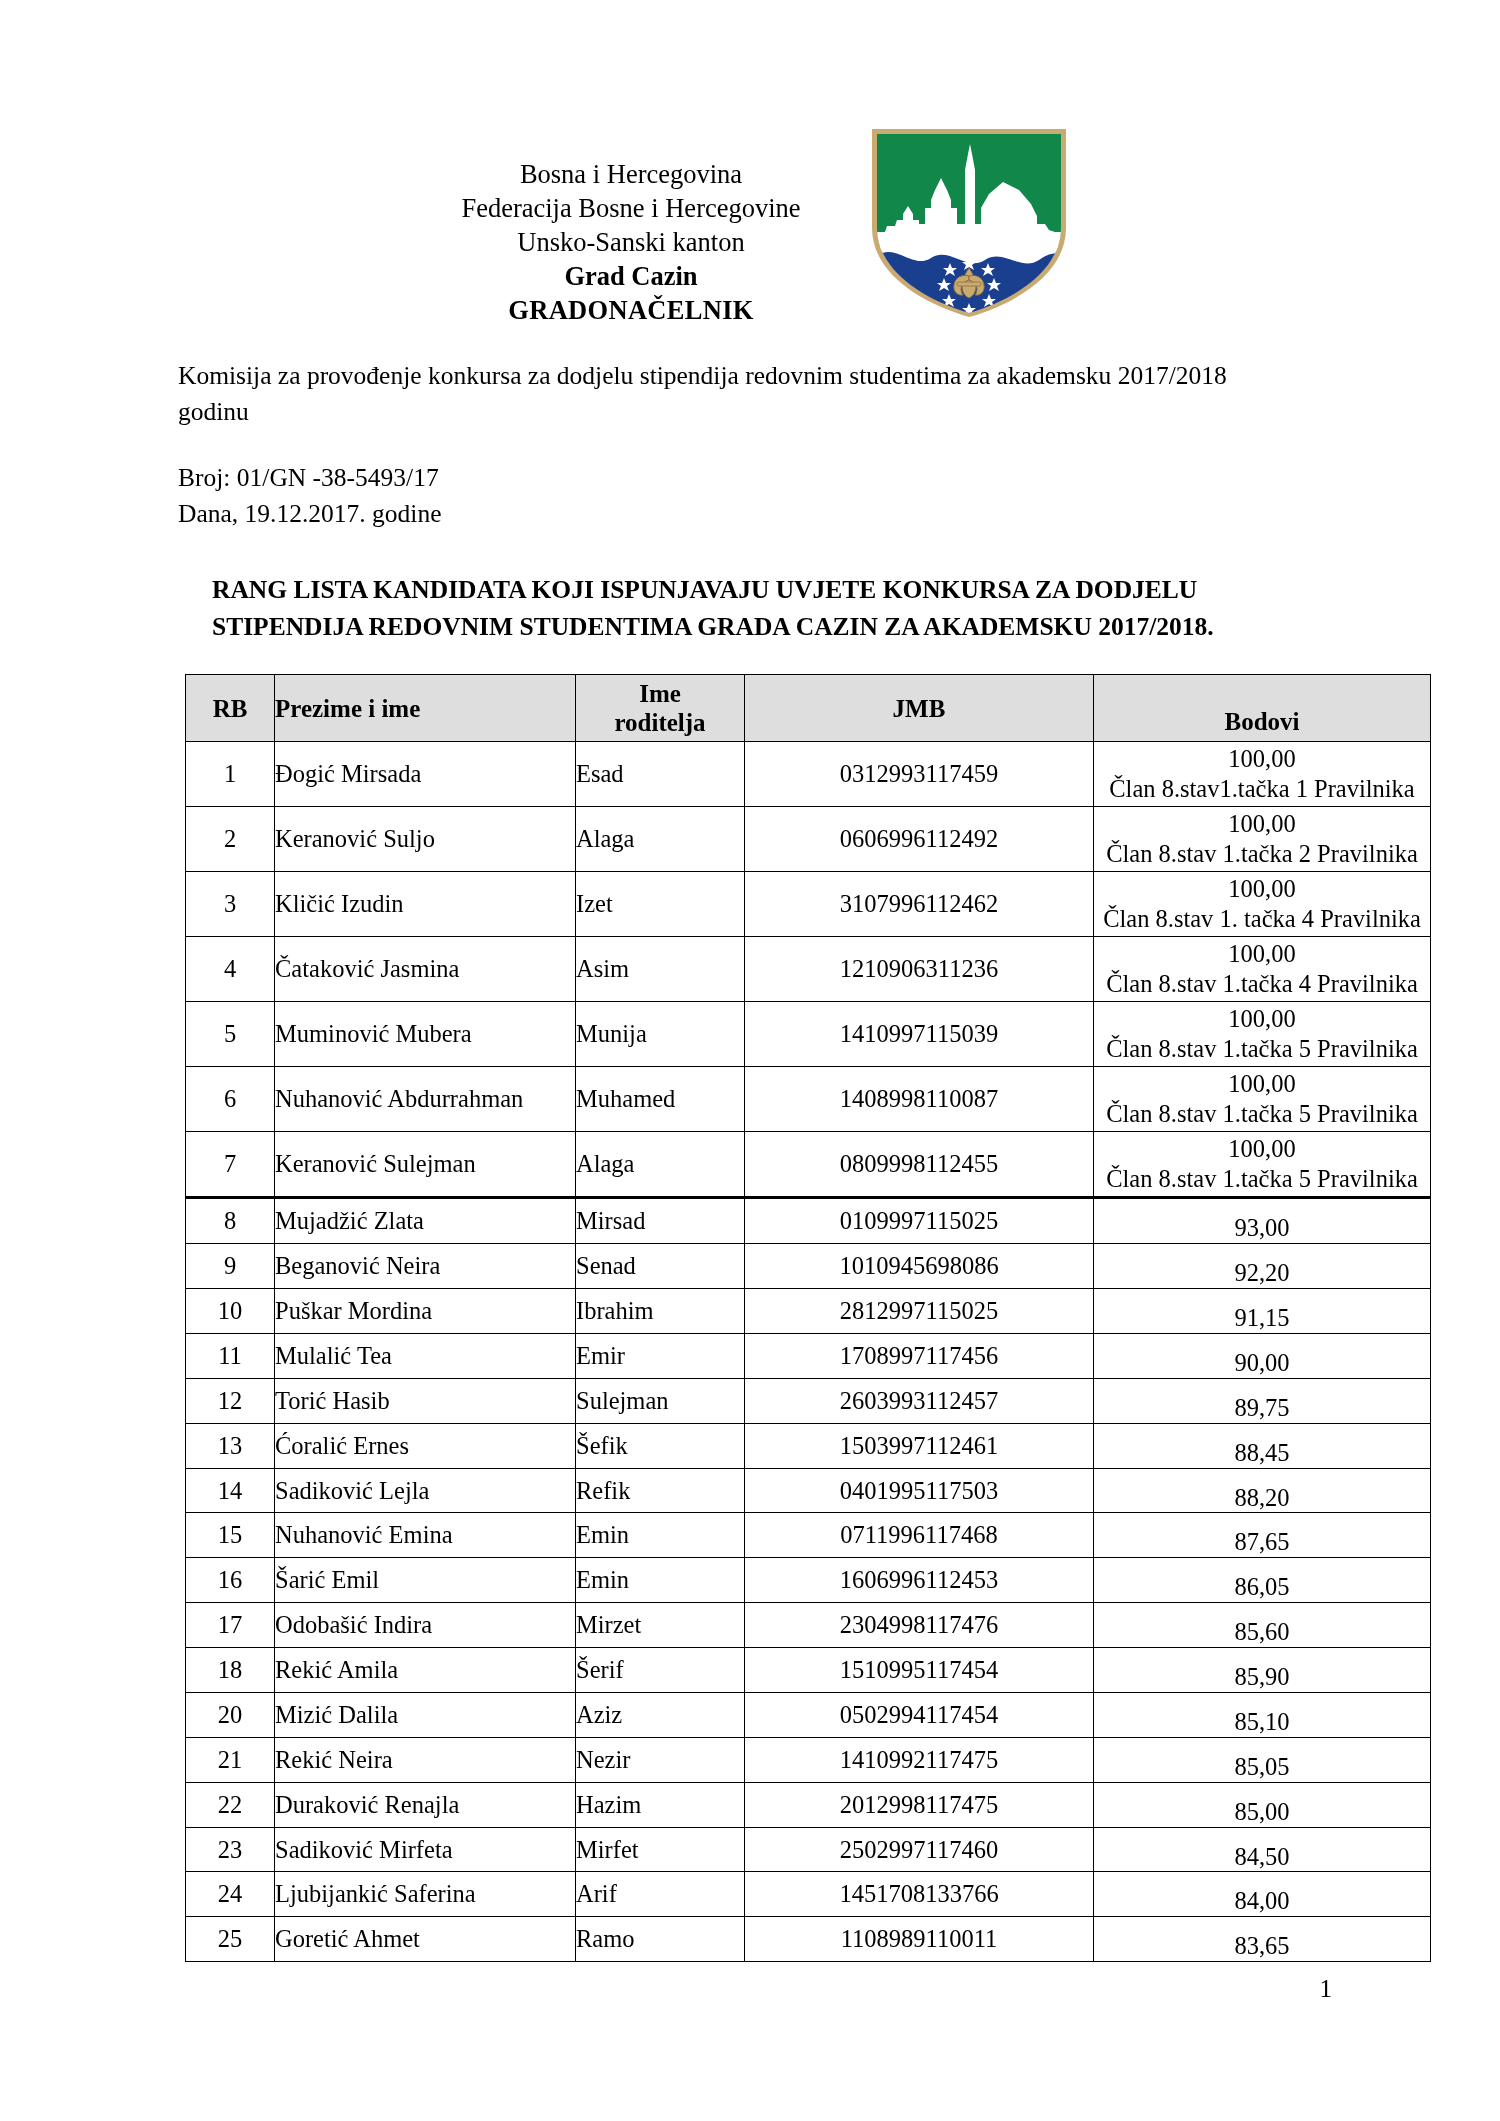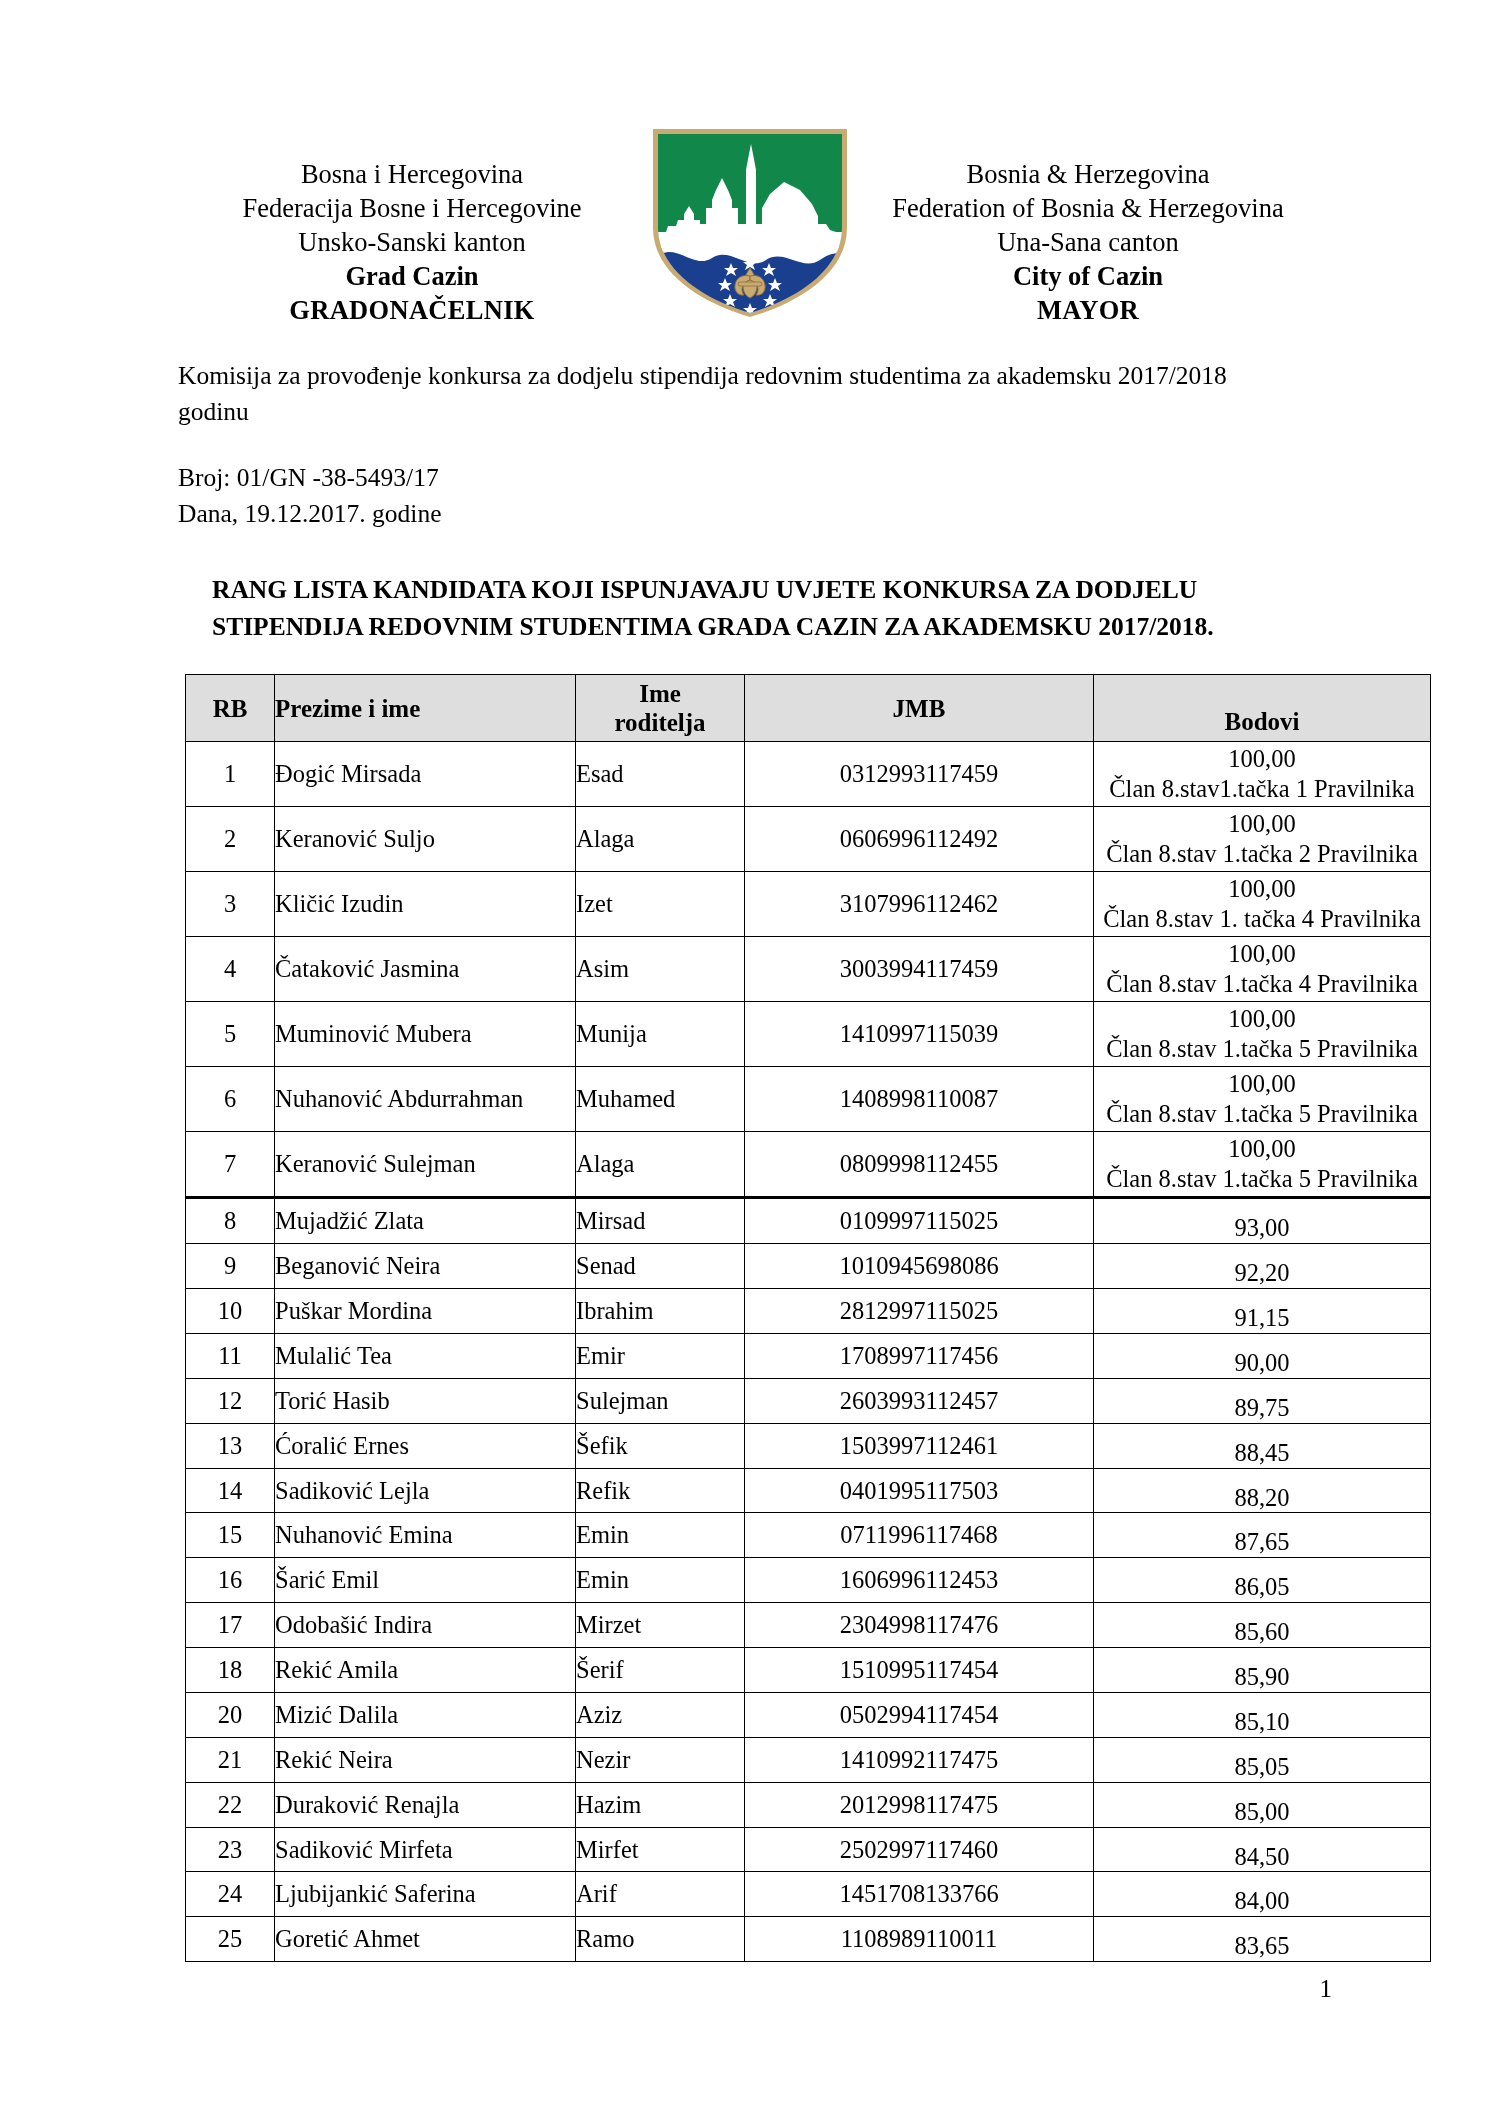--- a/index.html
+++ b/index.html
@@ -219,27 +219,20 @@
             <polygon points="75,150 77,155 82,155 78,158 80,163 75,160 70,163 72,158 68,155 73,155"></polygon>
             <polygon points="125,150 127,155 132,155 128,158 130,163 125,160 120,163 122,158 118,155 123,155"></polygon>
             <polygon points="80,166 82,171 87,171 83,174 85,179 80,176 75,179 77,174 73,171 78,171"></polygon>
             <polygon points="120,166 122,171 127,171 123,174 125,179 120,176 115,179 117,174 113,171 118,171"></polygon>
             <polygon points="100,175 102,180 107,180 103,183 105,188 100,185 95,188 97,183 93,180 98,180"></polygon>
           </g>
         </g>
       </svg>
     </div>
 
-    <div class="lh-col right">
-      <div class="lh-line">Bosnia &amp; Herzegovina</div>
-      <div class="lh-line">Federation of Bosnia &amp; Herzegovina</div>
-      <div class="lh-line">Una-Sana canton</div>
-      <div class="lh-line bold">City of Cazin</div>
-      <div class="lh-line caps">MAYOR</div>
-    </div>
   </div>
 
   <div class="intro">
     <div class="para">Komisija za provođenje konkursa za dodjelu stipendija redovnim studentima za akademsku 2017/2018</div>
     <div class="para">godinu</div>
     <div class="spacer"></div>
     <div class="para">Broj: 01/GN -38-5493/17</div>
     <div class="para">Dana, 19.12.2017. godine</div>
   </div>
 
@@ -298,21 +291,21 @@
               <span class="bod-two">
                 <span class="bod-score">100,00</span>
                 <span class="bod-note">Član 8.stav 1. tačka 4 Pravilnika</span>
               </span>
             </td>
           </tr>
           <tr class="tall">
             <td class="rb">4</td>
             <td class="nm">Čataković Jasmina</td>
             <td class="par">Asim</td>
-            <td class="jmb">3003994117459</td>
+            <td class="jmb">1210906311236</td>
             <td class="bod">
               <span class="bod-two">
                 <span class="bod-score">100,00</span>
                 <span class="bod-note">Član 8.stav 1.tačka 4 Pravilnika</span>
               </span>
             </td>
           </tr>
           <tr class="tall">
             <td class="rb">5</td>
             <td class="nm">Muminović Mubera</td>

